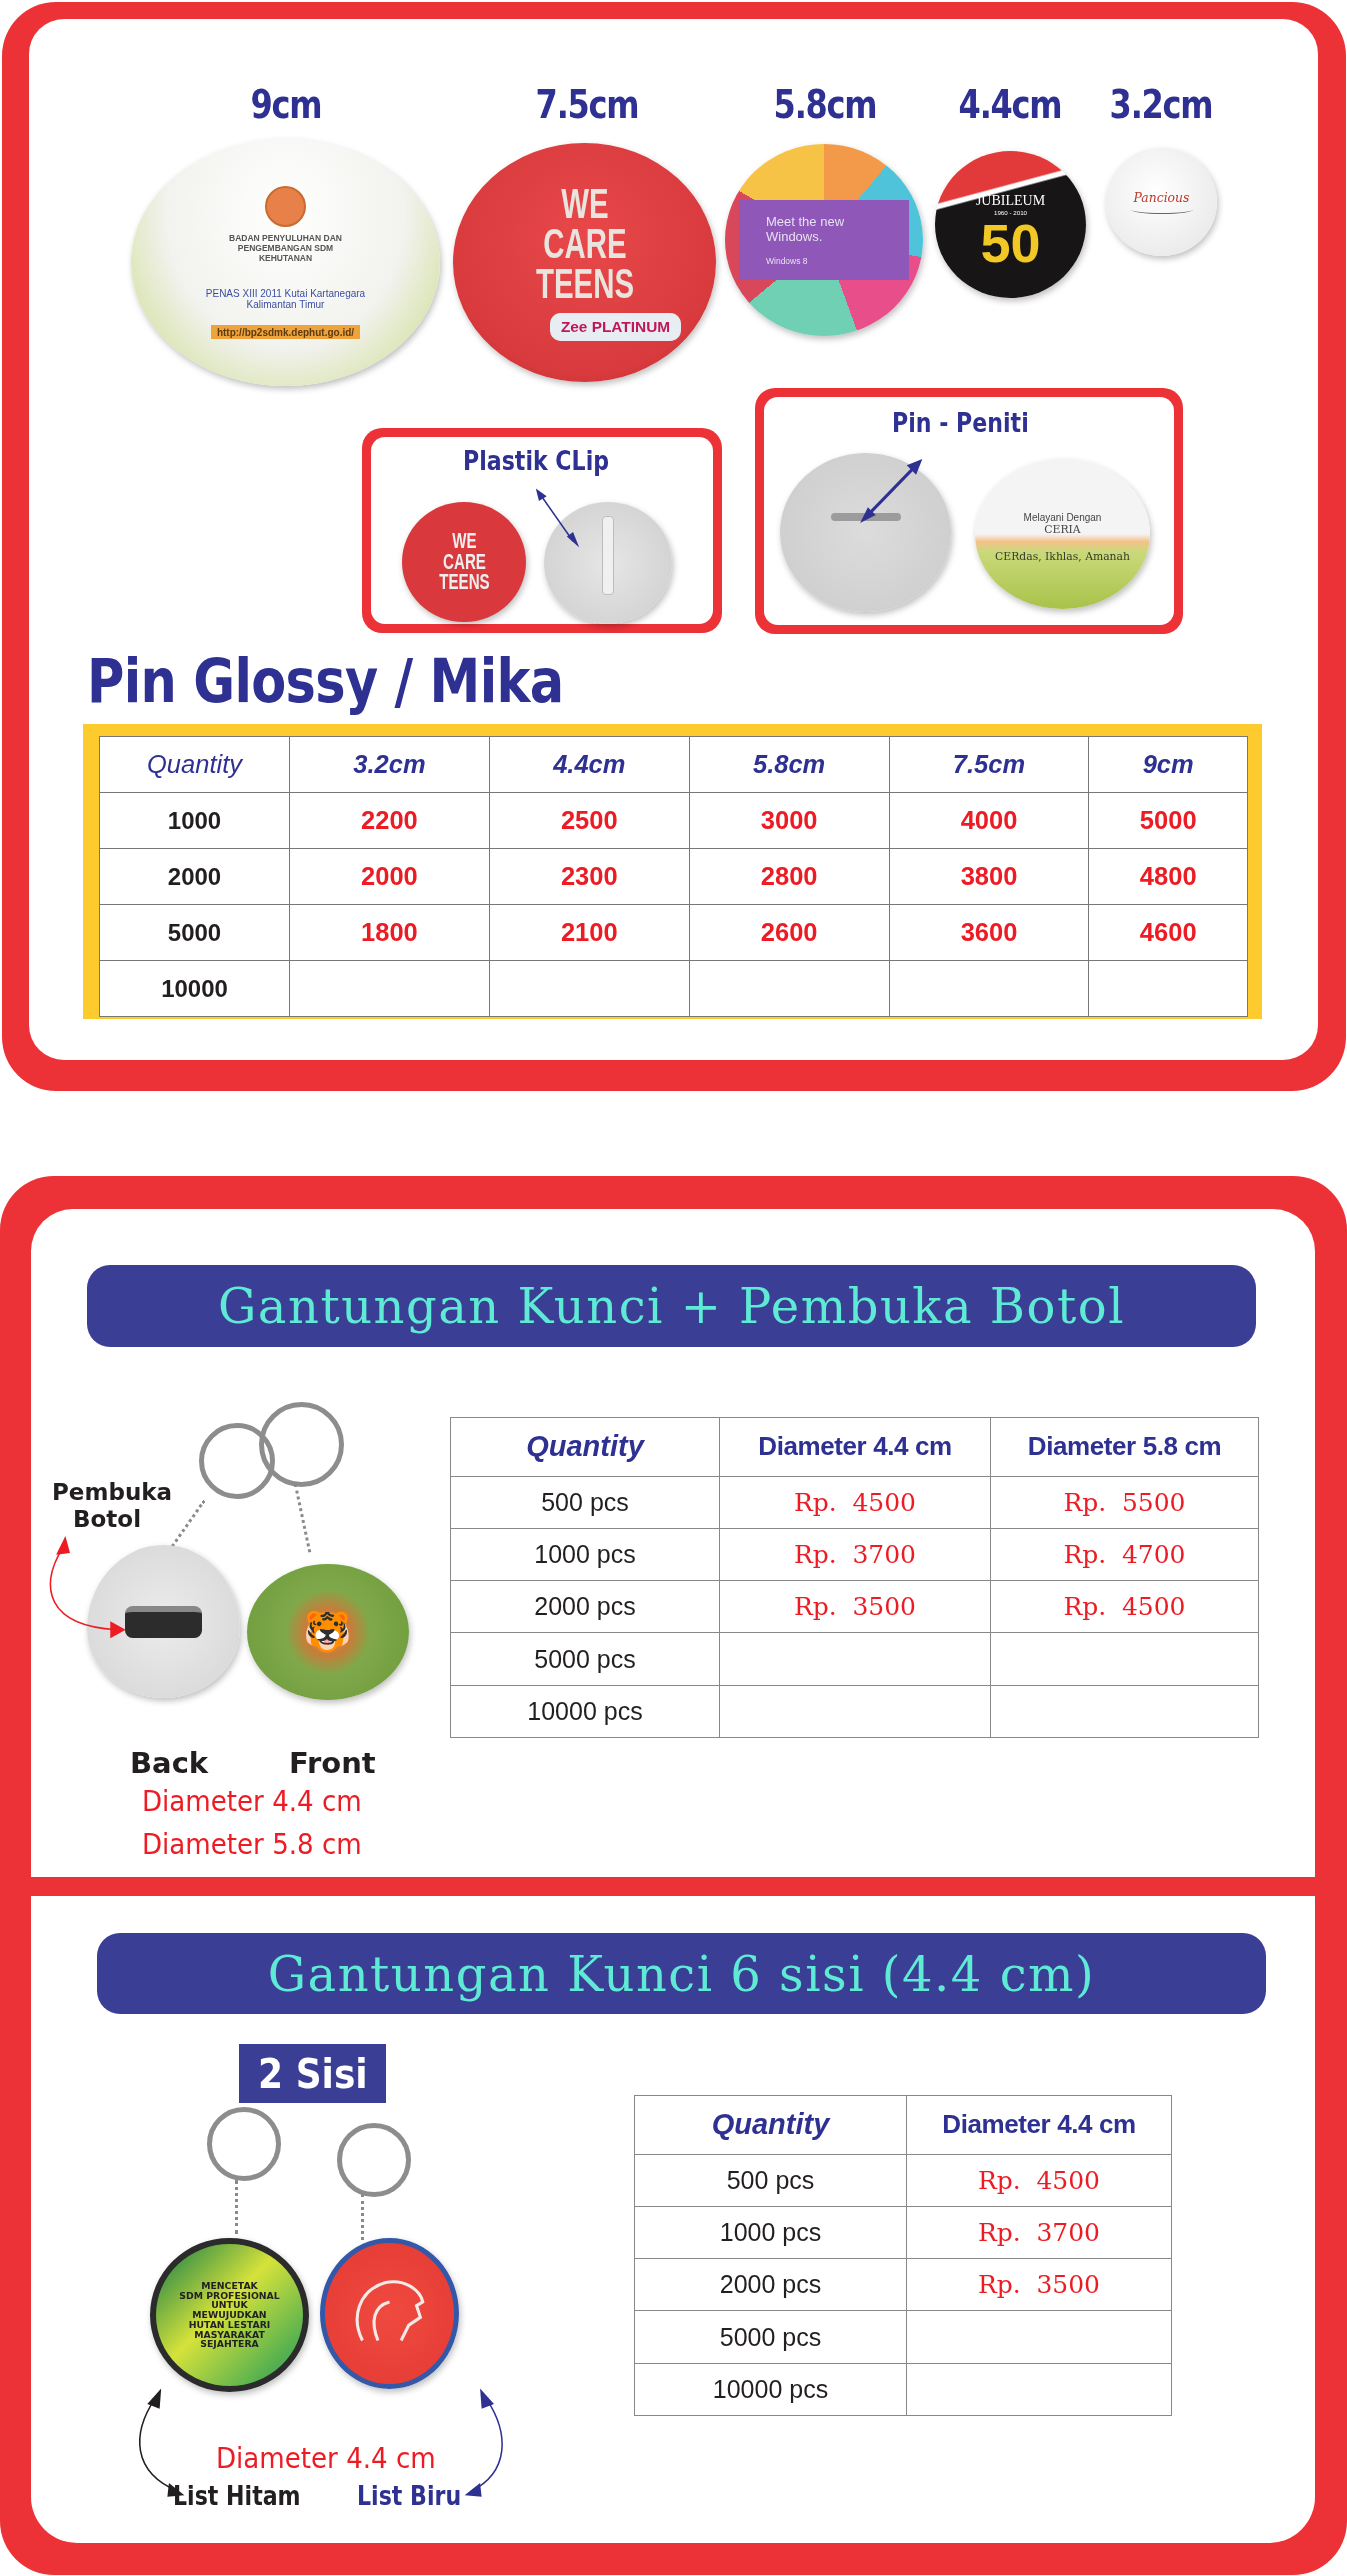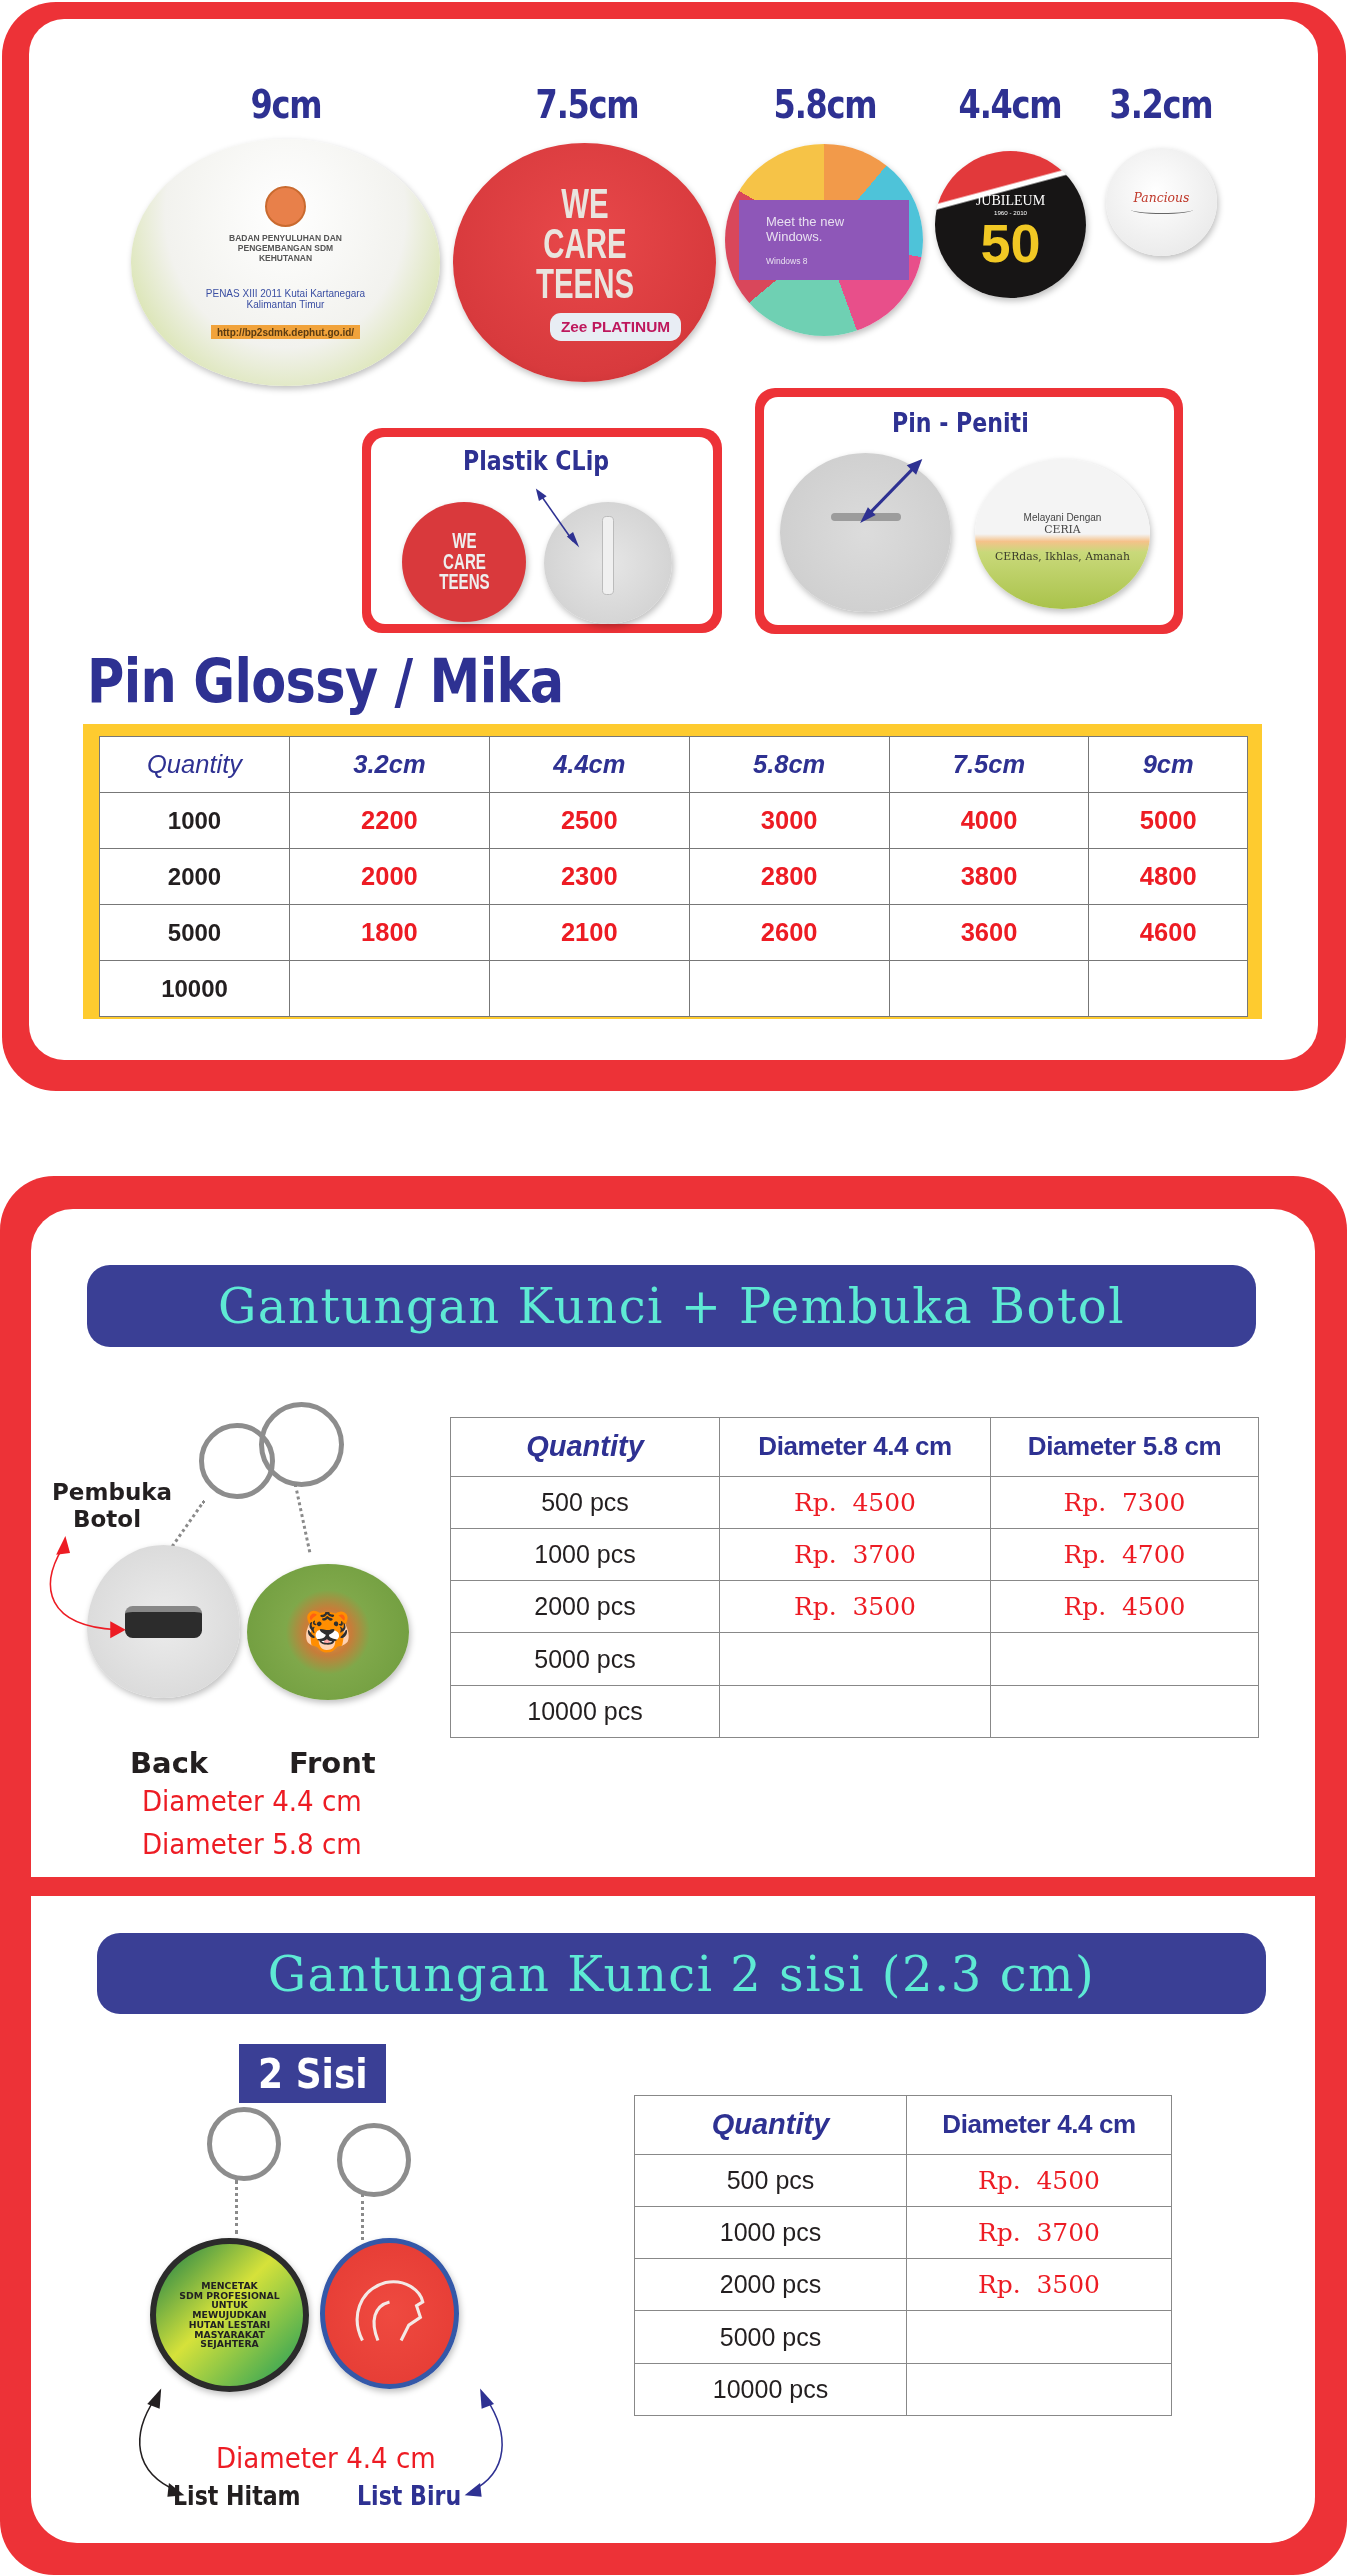--- a/index.html
+++ b/index.html
@@ -191,21 +191,21 @@
 <table class="t2 abs" style="left:450px; top:1417px; width:809px; height:321px;">
   <tbody>
       <tr>
     <td class="hdq" style="width:266px;">Quantity</td>
     <td class="hd" style="width:268px;">Diameter 4.4 cm</td>
     <td class="hd">Diameter 5.8 cm</td>
   </tr>
   <tr>
     <td class="qty">500 pcs</td>
     <td class="price">Rp. 4500</td>
-    <td class="price">Rp. 7300</td>
+    <td class="price">Rp. 5500</td>
   </tr>
   <tr>
     <td class="qty">1000 pcs</td>
     <td class="price">Rp. 3700</td>
     <td class="price">Rp. 4700</td>
   </tr>
   <tr>
     <td class="qty">2000 pcs</td>
     <td class="price">Rp. 3500</td>
     <td class="price">Rp. 4500</td>
@@ -216,21 +216,21 @@
     <td class="price"></td>
   </tr>
   <tr>
     <td class="qty">10000 pcs</td>
     <td class="price"></td>
     <td class="price"></td>
   </tr>
 </tbody>
   </table>
 
-<div class="banner" style="left:97px; top:1933px; width:1169px; height:81px;">Gantungan Kunci 2 sisi (2.3 cm)</div>
+<div class="banner" style="left:97px; top:1933px; width:1169px; height:81px;">Gantungan Kunci 6 sisi (4.4 cm)</div>
 
 <div class="abs" style="left:239px; top:2044px; width:147px; height:59px; background:#3a3f95; display:flex; align-items:center; justify-content:center;">
   <span style="color:#fff; font-family:'DejaVu Sans',sans-serif; font-weight:bold; font-size:40px; transform:scaleX(0.9);">2 Sisi</span>
 </div>
 
 <div class="ring" style="left:207px; top:2107px; width:74px; height:74px;"></div>
 <div class="ring" style="left:337px; top:2123px; width:74px; height:74px;"></div>
 <div class="chain" style="left:235px; top:2180px; height:54px;"></div>
 <div class="chain" style="left:361px; top:2194px; height:46px;"></div>
 

